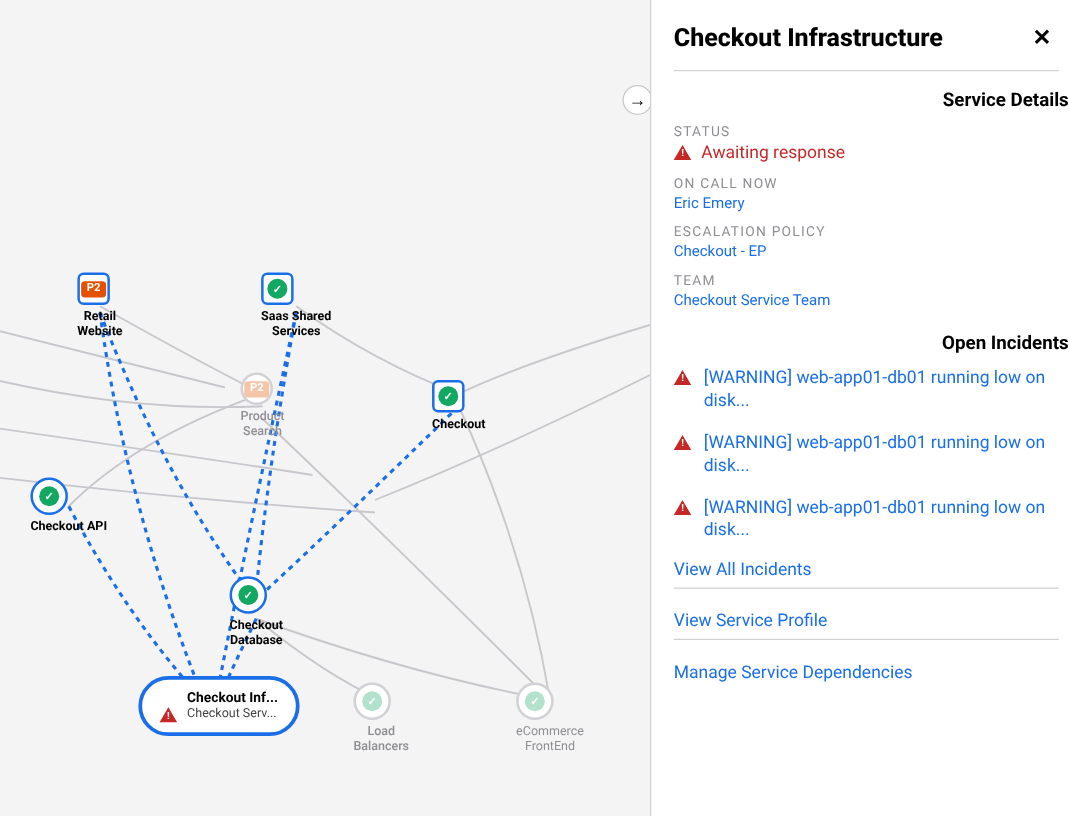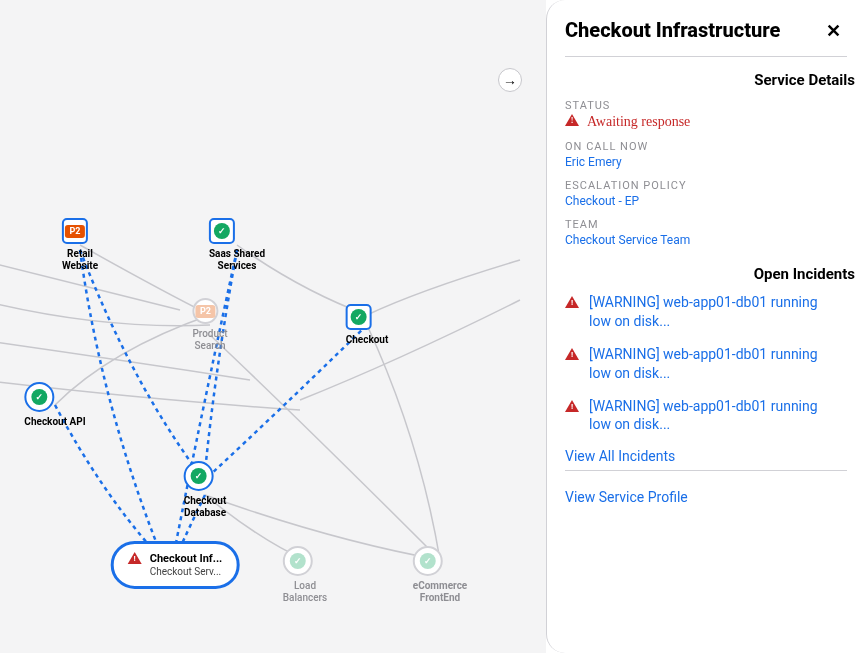--- a/index.html
+++ b/index.html
@@ -93,21 +93,21 @@
       background: #f5c5a8;
     }
 
     .big-node {
       position: absolute;
       background: #fff;
       border: 3px solid #1a6fe8;
       border-radius: 24px;
       padding: 8px 14px;
       display: flex;
-      align-items: flex-start;
+      align-items: flex-end;
       gap: 8px;
       transform: translate(-50%, -50%);
       font-size: 11px;
     }
     .big-node .titles { line-height: 1.25; }
     .big-node .title { font-weight: 700; font-size: 11px; white-space: nowrap; }
     .big-node .subtitle { font-size: 10px; color: #444; white-space: nowrap; }
 
     .warn-triangle {
       width: 0; height: 0;
@@ -138,26 +138,25 @@
       border: 1px solid #c7c7cc;
       display: flex;
       align-items: center;
       justify-content: center;
       z-index: 5;
       font-size: 14px;
       cursor: pointer;
     }
 
     .side-panel {
-      width: 309px;
+      width: 335px;
       background: #fff;
       border-left: 1px solid #d1d1d6;
       padding: 18px 0 18px 18px;
       overflow-y: auto;
-      border-radius: 19px;
     }
     .panel-header {
       display: flex;
       justify-content: space-between;
       align-items: center;
       padding-right: 14px;
       margin-bottom: 14px;
     }
     .panel-title { font-size: 20px; font-weight: 800; }
     .close-x { font-size: 18px; cursor: pointer; font-weight: 700; }
@@ -166,21 +165,21 @@
     .section-title { font-size: 15px; font-weight: 700; margin-bottom: 8px; text-align: right; }
     .field-label {
       font-size: 11px;
       letter-spacing: 1px;
       color: #8e8e93;
       margin-top: 10px;
       margin-bottom: 2px;
     }
     .field-value { font-size: 12px; }
     .field-value.link { color: #1a6fe8; }
-    .status-row { display: flex; gap: 8px; font-family: Liberation Serif, serif; }
+    .status-row { display: flex; align-items: center; gap: 8px; }
     .status-text { color: #c62828; font-size: 14px; }
 
     .incident-row {
       display: flex;
       gap: 10px;
       margin-bottom: 14px;
       padding-right: 18px;
     }
     .incident-row .warn-triangle { flex-shrink: 0; margin-top: 3px; }
     .incident-text { color: #1a6fe8; font-size: 14px; line-height: 1.35; }
@@ -273,21 +272,21 @@
       <div class="status-dot green-muted">✓</div>
     </div>
     <div class="node-label" style="font-weight:500">Load
 Balancers</div>
   </div>
 
   <div class="node" style="left:440px; top:575px; color:#8e8e93">
     <div class="node-circle muted">
       <div class="status-dot green-muted">✓</div>
     </div>
-    <div class="node-label" style="font-weight:700">eCommerce
+    <div class="node-label" style="font-weight:400">eCommerce
 FrontEnd</div>
   </div>
 
   <div class="big-node" style="left:175px; top:565px">
     <div class="warn-triangle"></div>
     <div class="titles">
       <div class="title">Checkout Inf...</div>
       <div class="subtitle">Checkout Serv...</div>
     </div>
   </div>
@@ -337,13 +336,16 @@
       <div class="warn-triangle"></div>
       <span class="incident-text">[WARNING] web-app01-db01 running low on disk...</span>
     </div>
   </div>
 
   <a class="panel-link">View All Incidents</a>
 
   <div class="sep-top">
     <a class="panel-link">View Service Profile</a>
   </div>
+  <div class="sep-top">
+    <a class="panel-link">Manage Service Dependencies</a>
+  </div>
 </div>
 
 </body></html>

